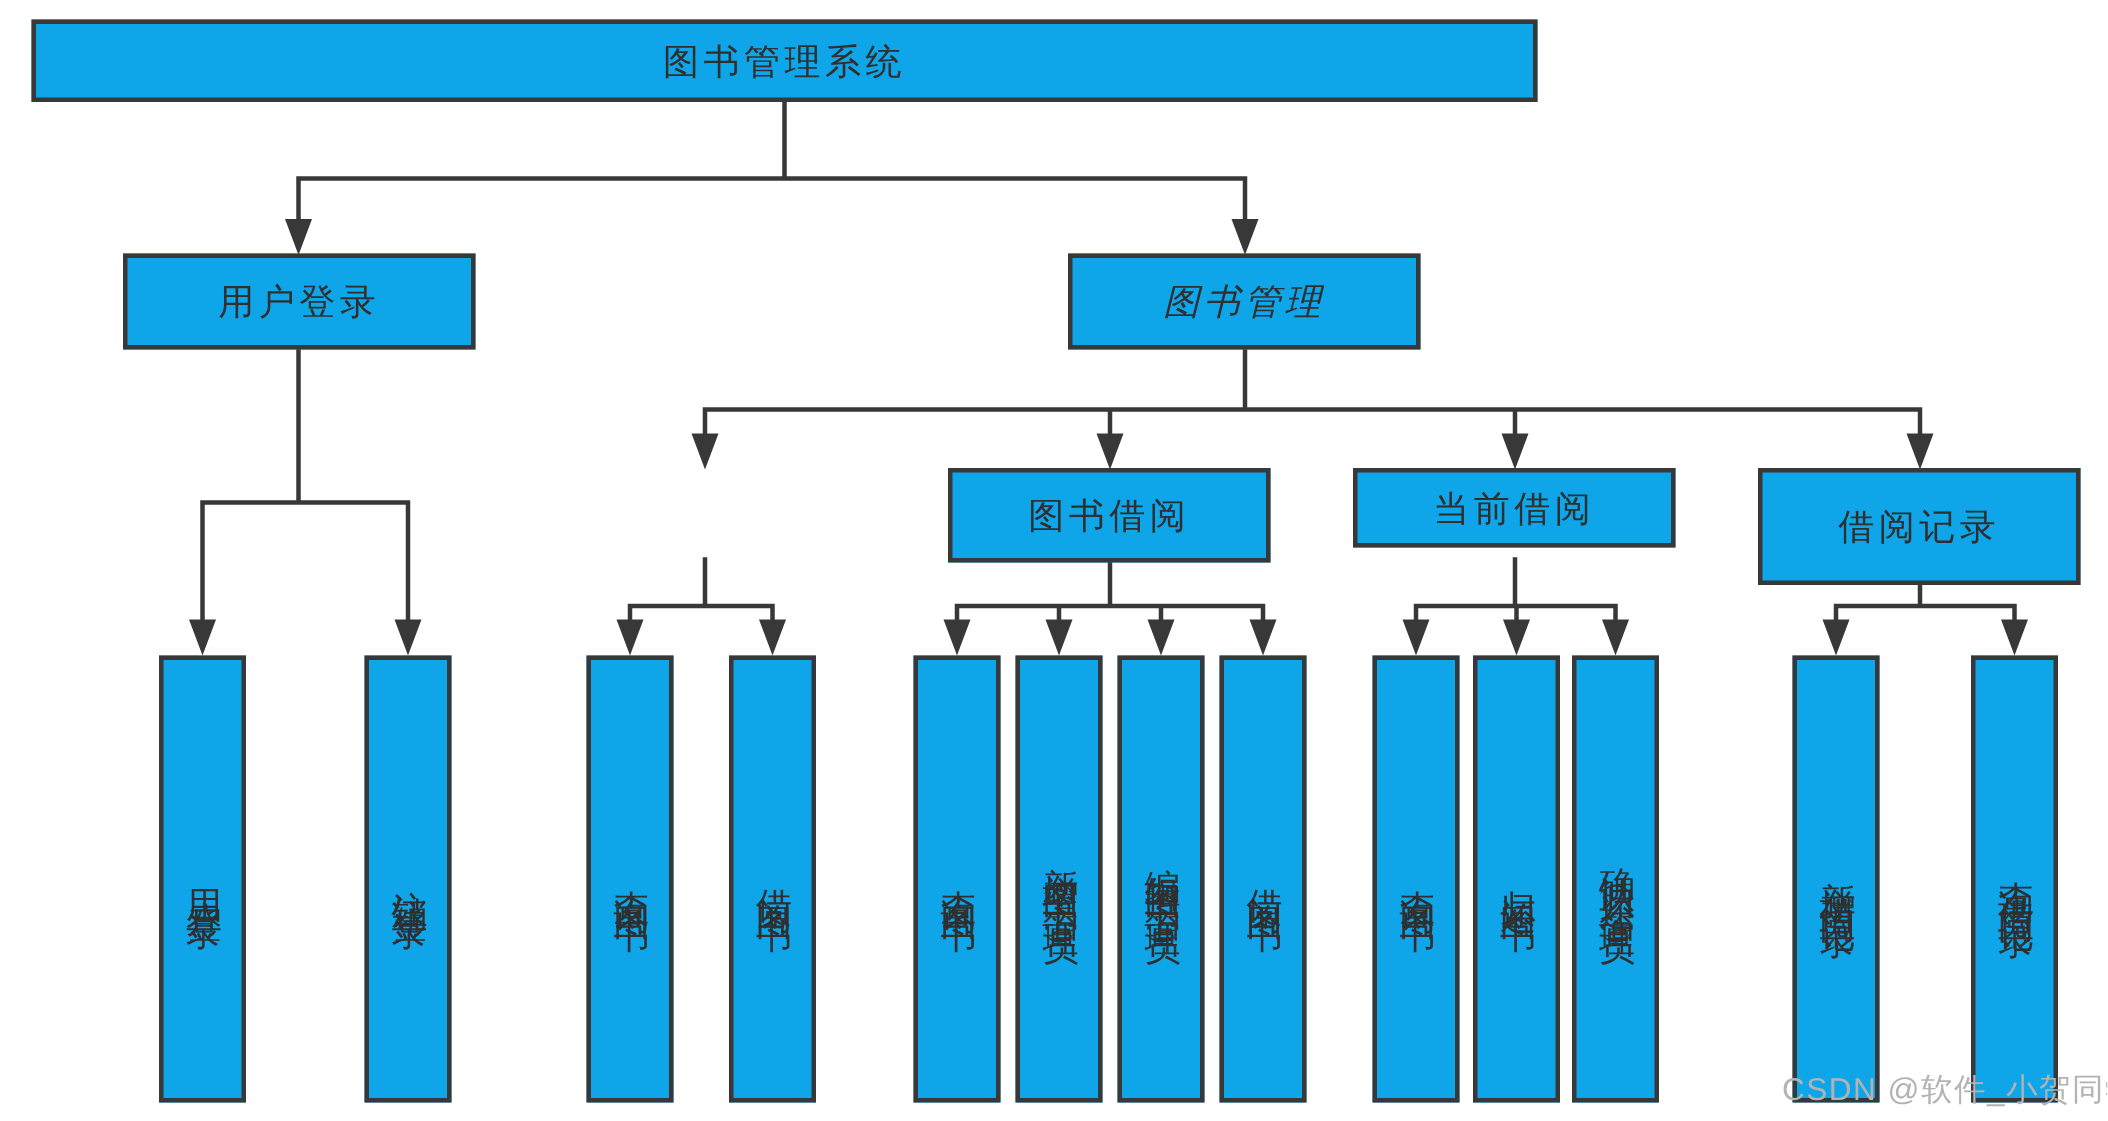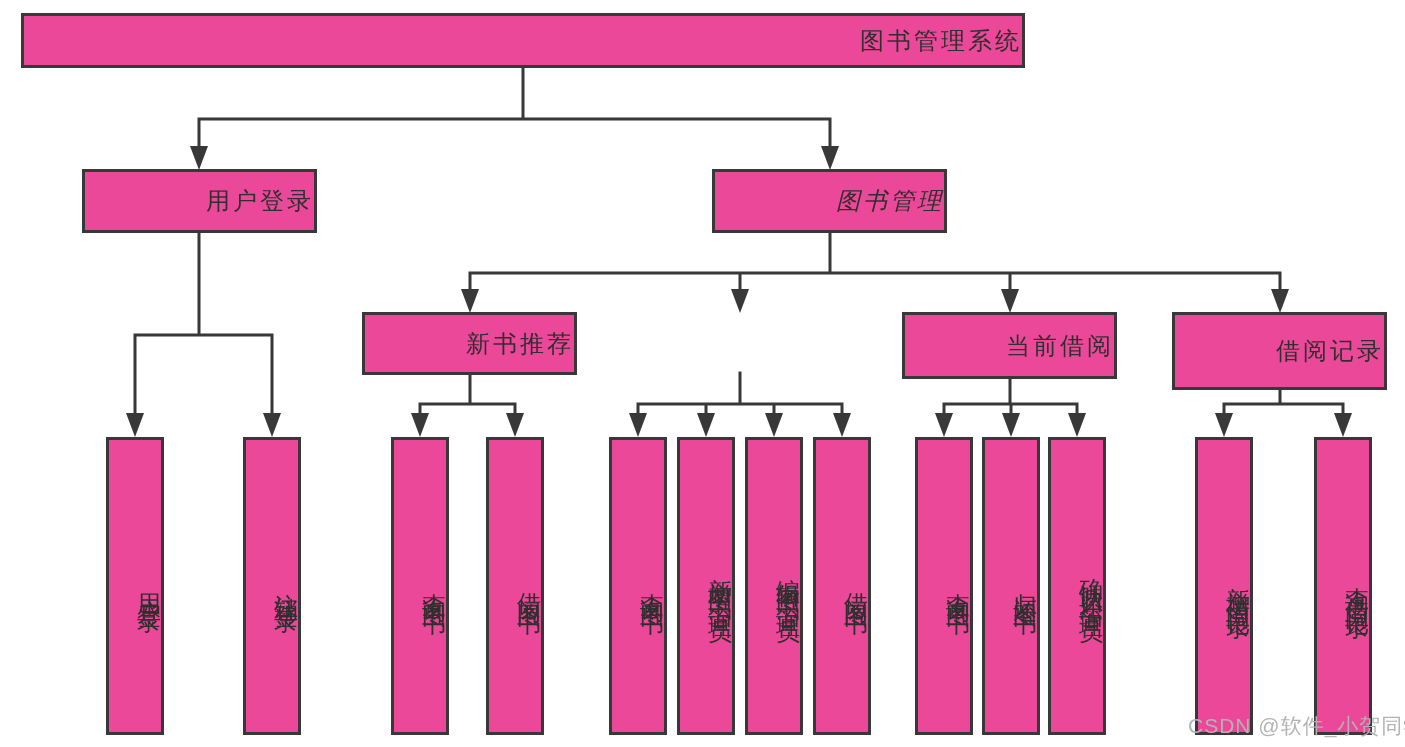--- a/index.html
+++ b/index.html
@@ -2,36 +2,36 @@
 <html><head>
 <meta charset="utf-8">
 <style>
   html,body { margin:0; padding:0; background:#ffffff; }
   .stage {
     position:relative; width:1405px; height:747px; background:#ffffff;
     font-family:"Liberation Sans","DejaVu Sans",sans-serif; overflow:hidden;
   }
   svg.connectors { position:absolute; left:0; top:0; }
   .box {
-    position:absolute; box-sizing:border-box; background:#ec4899;
+    position:absolute; box-sizing:border-box; background:#0ea5e9;
     border:3px solid #383838; color:#2f2f2f;
-    display:flex; align-items:center; justify-content:flex-end;
+    display:flex; align-items:center; justify-content:center;
   }
   .h { font-size:24px; letter-spacing:3px; white-space:nowrap; }
   .vtext {
     writing-mode:vertical-rl; font-size:24px; letter-spacing:6px;
     line-height:1; color:#2f2f2f;
   }
   
   .n-root  { left:21px;  top:13px;  width:1004px; height:55px; }
   .n-login { left:82px;  top:169px; width:235px;  height:64px; }
   .n-mgmt  { left:712px; top:169px; width:235px;  height:64px;font-style:italic; }
   .n-g0 { left:362px;  top:312px; width:215px; height:63px; }
   .n-g1 { left:632px;  top:312px; width:215px; height:63px; }
-  .n-g2 { left:902px;  top:312px; width:215px; height:67px; }
+  .n-g2 { left:902px;  top:312px; width:215px; height:53px; }
   .n-g3 { left:1172px; top:312px; width:215px; height:78px; }
   .leaf { top:437px; width:58px; height:298px; }
   .l-a1 { left:106px; }  .l-a2 { left:243px; }
   .l-b1 { left:391px; }  .l-b2 { left:486px; }
   .l-c1 { left:609px; }  .l-c2 { left:677px; }  .l-c3 { left:745px; }  .l-c4 { left:813px; }
   .l-d1 { left:915px; }  .l-d2 { left:982px; }  .l-d3 { left:1048px; }
   .l-e1 { left:1195px; } .l-e2 { left:1314px; }
   .watermark {
     position:absolute; left:1188px; top:712px; z-index:5;
     color:#b3b3b3; font-size:21px; letter-spacing:1px; white-space:nowrap;
@@ -79,22 +79,22 @@
     <span>图书管理系统</span>
   </div>
 
   <div class="box h n-login">
     <span>用户登录</span>
   </div>
   <div class="box h n-mgmt">
     <span>图书管理</span>
   </div>
 
-  <div class="box h n-g0">
-    <span>新书推荐</span>
+  <div class="box h n-g1">
+    <span>图书借阅</span>
   </div>
   <div class="box h n-g2">
     <span>当前借阅</span>
   </div>
   <div class="box h n-g3">
     <span>借阅记录</span>
   </div>
 
   <div class="box leaf l-a1">
     <span class="vtext">用户登录</span>

